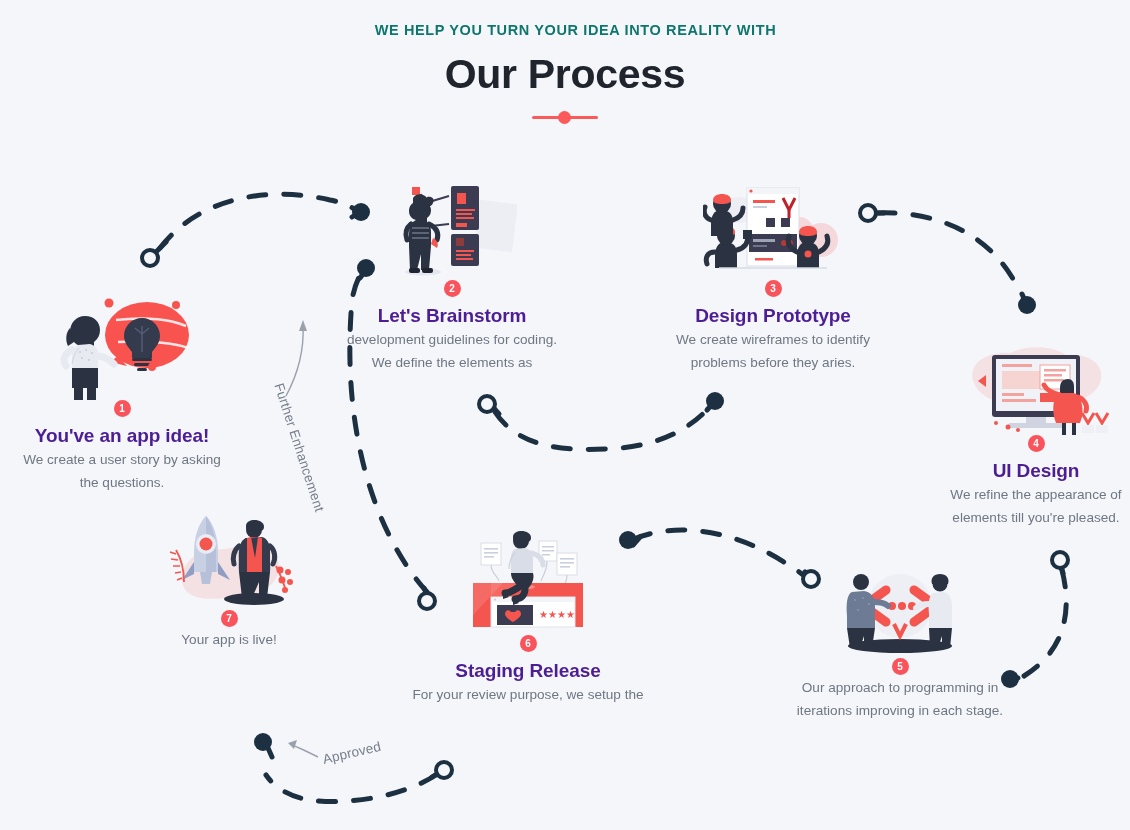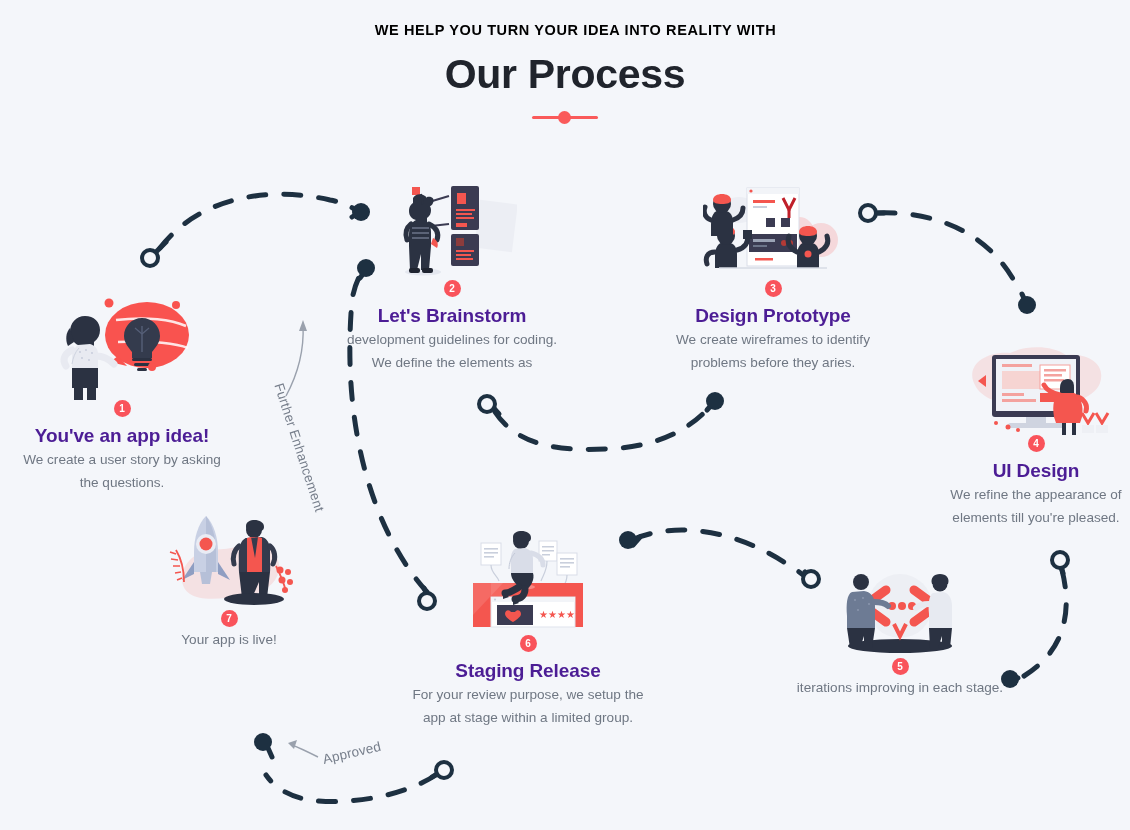--- a/index.html
+++ b/index.html
@@ -26,21 +26,21 @@
   .header {
     position: absolute;
     left: 0;
     top: 20px;
     width: 1130px;
     text-align: center;
   }
   .eyebrow {
     font-size: 14.5px;
     letter-spacing: 0.62px;
-    color: #000000;
+    color: #0f766e;
     font-weight: 600;
     text-transform: uppercase;
     margin: 0 0 4px 0;
     line-height: 20px;
     padding-left: 21px;
   }
   .title {
     font-size: 41px;
     font-weight: 700;
     color: #20242c;
@@ -452,20 +452,21 @@
         <path d="M44,32 C52,32 56,34 58,36" stroke="#6d7b94" stroke-width="6" stroke-linecap="round" fill="none"></path>
         <path d="M17,58 L45,58 L42,78 L34,78 L34,66 L30,78 L20,78 Z" fill="#2b3242"></path>
         <circle cx="110" cy="14" r="7.5" fill="#2b3242"></circle>
         <path d="M110,4 C104,4 100,8 102,14 L118,14 C120,8 116,4 110,4 Z" fill="#2b3242"></path>
         <path d="M103,23 C99,25 98,34 99,44 L99,58 L122,58 L122,36 C122,27 118,23 113,22 Z" fill="#e7eaf1"></path>
         <path d="M99,34 C92,34 88,36 86,38" stroke="#e7eaf1" stroke-width="6" stroke-linecap="round" fill="none"></path>
         <path d="M99,58 L122,58 L120,78 L112,78 L112,66 L108,78 L100,78 Z" fill="#2b3242"></path>
       </svg>
     </div>
     <div class="badge">5</div>
+    <div class="step-desc">Our approach to programming in</div>
     <div class="step-desc">iterations improving in each stage.</div>
   </div>
 
   <div class="step" id="step-6">
     <div class="art">
       <svg class="ill" width="130" height="110" viewBox="0 0 130 110">
         <rect x="18" y="18" width="20" height="22" fill="#ffffff" stroke="#d9dde8" stroke-width="1"></rect>
         <rect x="21" y="23" width="14" height="1.6" fill="#c9cfdc"></rect>
         <rect x="21" y="27" width="14" height="1.6" fill="#c9cfdc"></rect>
         <rect x="21" y="31" width="10" height="1.6" fill="#c9cfdc"></rect>
@@ -498,21 +499,20 @@
         <path d="M48,48 L70,48 C72,54 68,62 62,66 L56,62 C52,58 48,54 48,48 Z" fill="#2b3242"></path>
         <path d="M56,62 C50,66 46,68 42,68" stroke="#2b3242" stroke-width="7" stroke-linecap="round" fill="none"></path>
         <path d="M62,64 C62,70 58,74 52,74" stroke="#2b3242" stroke-width="7" stroke-linecap="round" fill="none"></path>
         <path d="M40,66 L46,72 L40,74 Z" fill="#2b3242"></path>
         <path d="M50,72 L56,78 L50,80 Z" fill="#2b3242"></path>
       </svg>
     </div>
     <div class="badge">6</div>
     <div class="step-title">Staging Release</div>
     <div class="step-desc">For your review purpose, we setup the</div>
-    <div class="step-desc">app at stage within a limited group.</div>
   </div>
 
   <div class="step" id="step-7">
     <div class="art">
       <svg class="ill" width="150" height="100" viewBox="0 0 150 100">
         <path d="M36,84 C24,76 26,58 38,48 C52,36 70,42 84,36 C98,30 118,34 124,50 C130,68 112,84 92,86 C70,88 48,92 36,84 Z" fill="#f9534f" opacity="0.13"></path>
         <path d="M52,6 C60,14 64,28 64,42 L64,62 L40,62 L40,42 C40,28 44,14 52,6 Z" fill="#c8d0e4"></path>
         <path d="M52,6 C58,14 62,28 62,42 L62,62 L52,62 Z" fill="#b6c0d8"></path>
         <circle cx="52" cy="34" r="10" fill="#e9ecf4"></circle>
         <circle cx="52" cy="34" r="6.5" fill="#f4564f"></circle>

